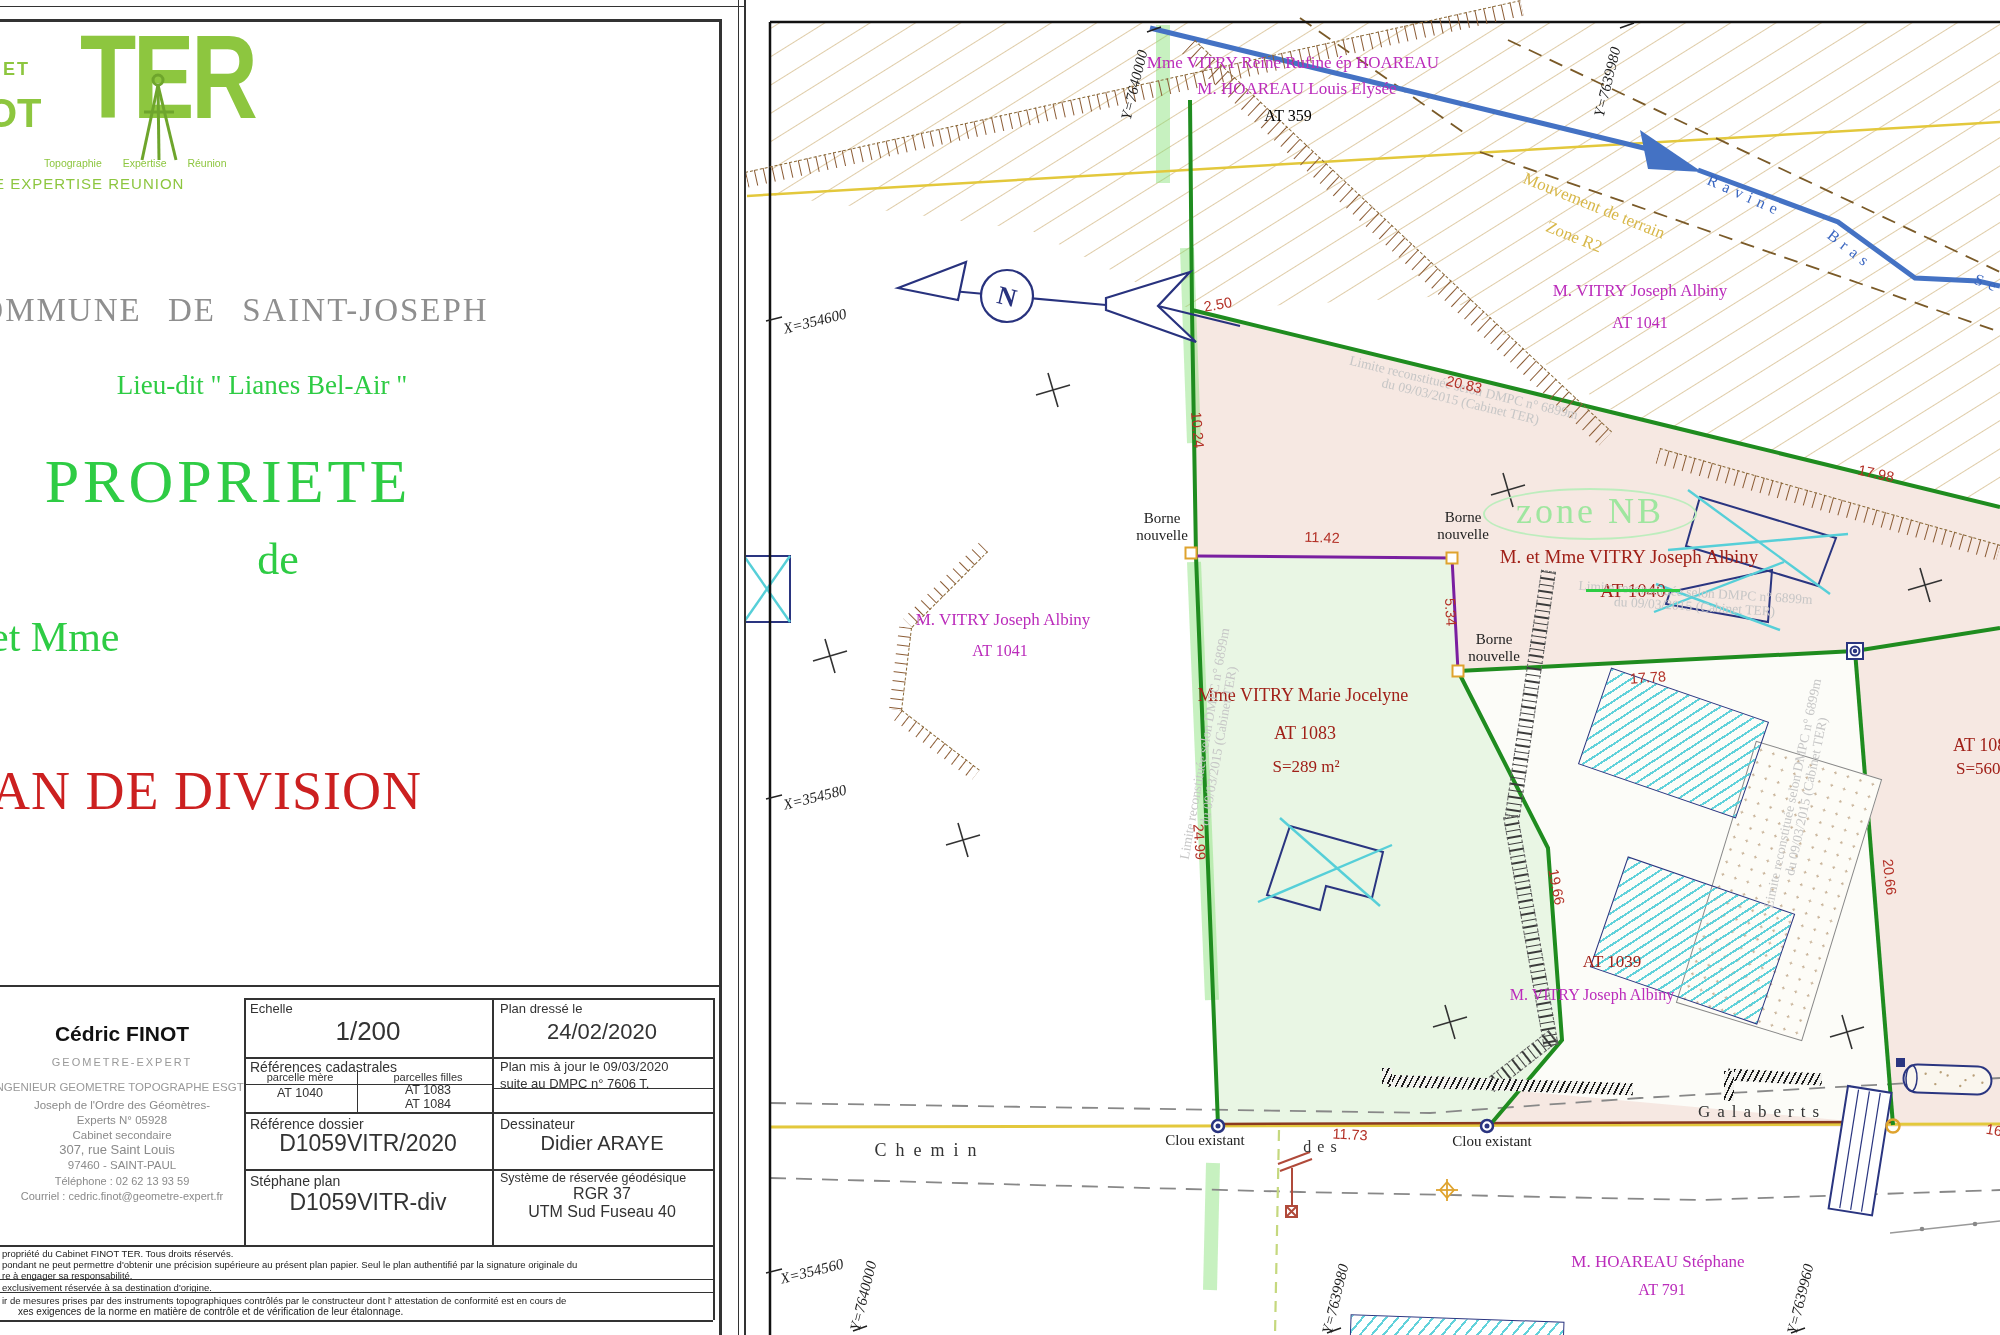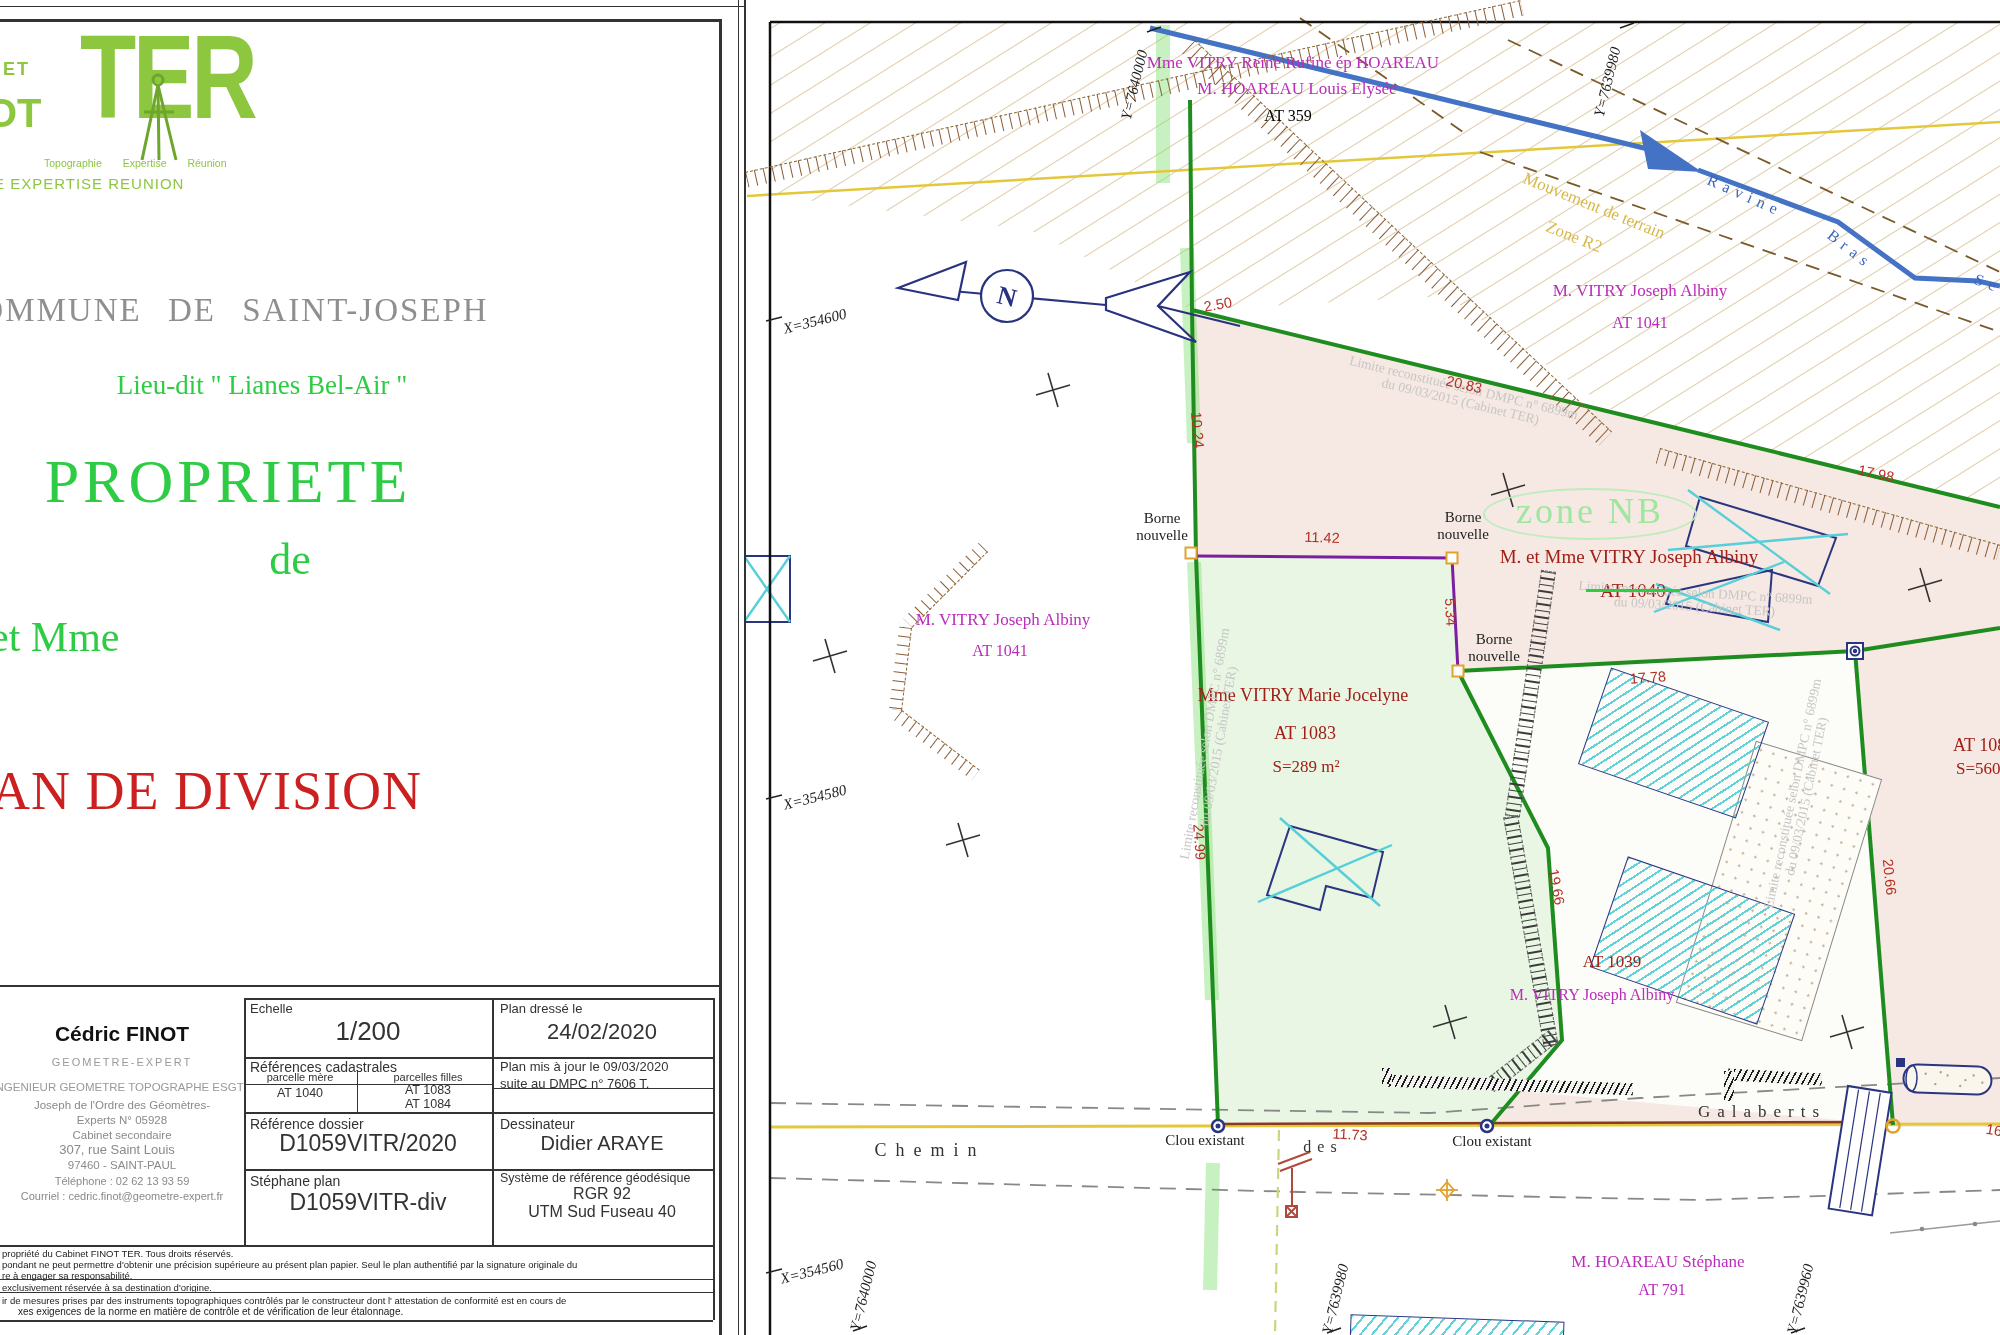--- a/index.html
+++ b/index.html
@@ -287,21 +287,21 @@
         <line x1="28" y1="13" x2="29" y2="88"></line>
         <line x1="14" y1="40" x2="44" y2="40"></line>
       </g>
     </svg>
     <div class="lbla sans" style="left:44px;top:158px;font-size:10.5px;color:#8dc63f;word-spacing:18px">Topographie Expertise Réunion</div>
     <div class="lbla sans" style="left:-6px;top:176px;font-size:15px;color:#8dc63f;letter-spacing:1px">E EXPERTISE REUNION</div>
 
     <div class="lbl m" style="left:222px;top:310px;font-size:33px;color:#8f8f8f;letter-spacing:2px;word-spacing:16px">COMMUNE DE SAINT-JOSEPH</div>
     <div class="lbl m" style="left:262px;top:385px;font-size:27px;color:#2ecc44">Lieu-dit  " Lianes Bel-Air "</div>
     <div class="lbl m" style="left:228px;top:482px;font-size:62px;color:#2ecc44;letter-spacing:4px">PROPRIETE</div>
-    <div class="lbl m" style="left:290px;top:560px;font-size:44px;color:#2ecc44">de</div>
+    <div class="lbl m" style="left:278px;top:560px;font-size:44px;color:#2ecc44">de</div>
     <div class="lbla m" style="left:-10px;top:615px;font-size:42px;color:#2ecc44">et Mme</div>
     <div class="lbla m" style="left:-74px;top:763px;font-size:54px;color:#cc2020;letter-spacing:1px">PLAN DE DIVISION</div>
 
     <div class="lbl sans" style="left:122px;top:1034px;font-size:21px;font-weight:bold;color:#111">Cédric FINOT</div>
     <div class="lbl sans" style="left:122px;top:1063px;font-size:11px;color:#999;letter-spacing:2px">GEOMETRE-EXPERT</div>
     <div class="lbl sans" style="left:118px;top:1087px;font-size:11.5px;color:#999">INGENIEUR GEOMETRE TOPOGRAPHE ESGT</div>
     <div class="lbl sans" style="left:122px;top:1105px;font-size:11.5px;color:#8a8a8a">Joseph de l'Ordre des Géomètres-</div>
     <div class="lbl sans" style="left:122px;top:1120px;font-size:11.5px;color:#8a8a8a">Experts N° 05928</div>
     <div class="lbl sans" style="left:122px;top:1135px;font-size:11.5px;color:#8a8a8a">Cabinet secondaire</div>
     <div class="lbl sans" style="left:117px;top:1150px;font-size:13px;color:#8a8a8a">307, rue Saint Louis</div>
@@ -320,22 +320,22 @@
     <div class="lbl sans" style="left:428px;top:1091px;font-size:12.5px;color:#333">AT 1083</div>
     <div class="lbl sans" style="left:428px;top:1105px;font-size:12.5px;color:#333">AT 1084</div>
     <div class="lbla sans" style="left:500px;top:1060px;font-size:13px;color:#333">Plan mis à jour le 09/03/2020</div>
     <div class="lbla sans" style="left:500px;top:1077px;font-size:13px;color:#333">suite au DMPC n° 7606 T.</div>
     <div class="lbla sans" style="left:250px;top:1117px;font-size:14px;color:#333">Référence dossier</div>
     <div class="lbl sans" style="left:368px;top:1143px;font-size:23px;color:#333">D1059VITR/2020</div>
     <div class="lbla sans" style="left:500px;top:1117px;font-size:14px;color:#333">Dessinateur</div>
     <div class="lbl sans" style="left:602px;top:1143px;font-size:20px;color:#333">Didier ARAYE</div>
     <div class="lbla sans" style="left:250px;top:1174px;font-size:14px;color:#333">Stéphane plan</div>
     <div class="lbl sans" style="left:368px;top:1202px;font-size:23px;color:#333">D1059VITR-div</div>
-    <div class="lbla sans" style="left:500px;top:1172px;font-size:12.5px;color:#333">Système de référence géodésique</div>
-    <div class="lbl sans" style="left:602px;top:1194px;font-size:16px;color:#333">RGR 92</div>
+    <div class="lbla sans" style="left:500px;top:1172px;font-size:12.5px;color:#333">Système de réservée géodésique</div>
+    <div class="lbl sans" style="left:602px;top:1194px;font-size:16px;color:#333">RGR 37</div>
     <div class="lbl sans" style="left:602px;top:1212px;font-size:16px;color:#333">UTM Sud Fuseau 40</div>
 
     <div class="lbla sans" style="left:2px;top:1249px;font-size:9.5px;color:#222">propriété du Cabinet FINOT TER. Tous droits réservés.</div>
     <div class="lbla sans" style="left:2px;top:1260px;font-size:9.5px;color:#222">pondant ne peut permettre d'obtenir une précision supérieure au présent plan papier. Seul le plan authentifié par la signature originale du</div>
     <div class="lbla sans" style="left:2px;top:1271px;font-size:9.5px;color:#222">re à engager sa responsabilité.</div>
     <div class="lbla sans" style="left:2px;top:1283px;font-size:9.5px;color:#222">exclusivement réservée à sa destination d'origine.</div>
     <div class="lbla sans" style="left:2px;top:1296px;font-size:9.5px;color:#222">ir de mesures prises par des instruments topographiques contrôlés par le constructeur dont l' attestation de conformité est en cours de</div>
     <div class="lbla sans" style="left:18px;top:1307px;font-size:10px;color:#222">xes exigences de la norme en matière de contrôle et de vérification de leur étalonnage.</div>
 
     <div class="hl" style="left:0;top:6px;width:746px;height:1px"></div>

